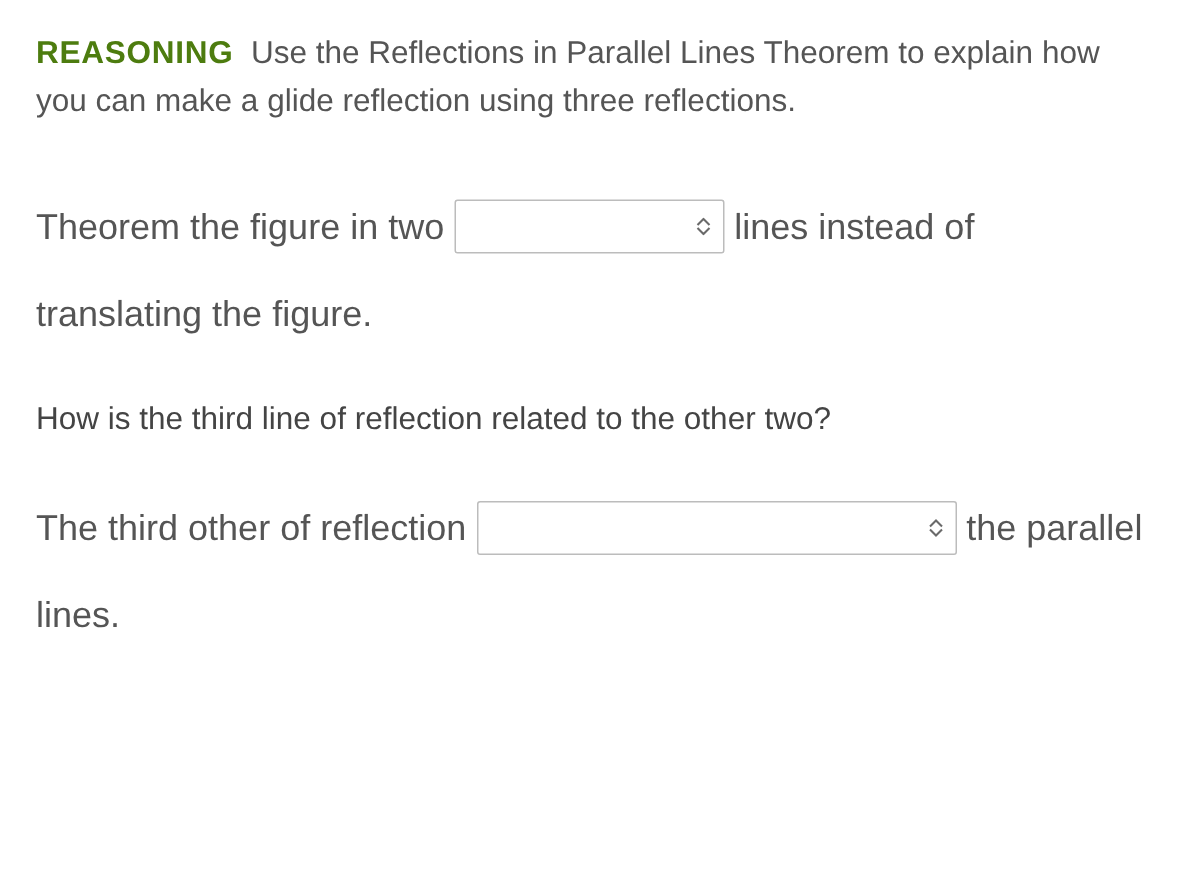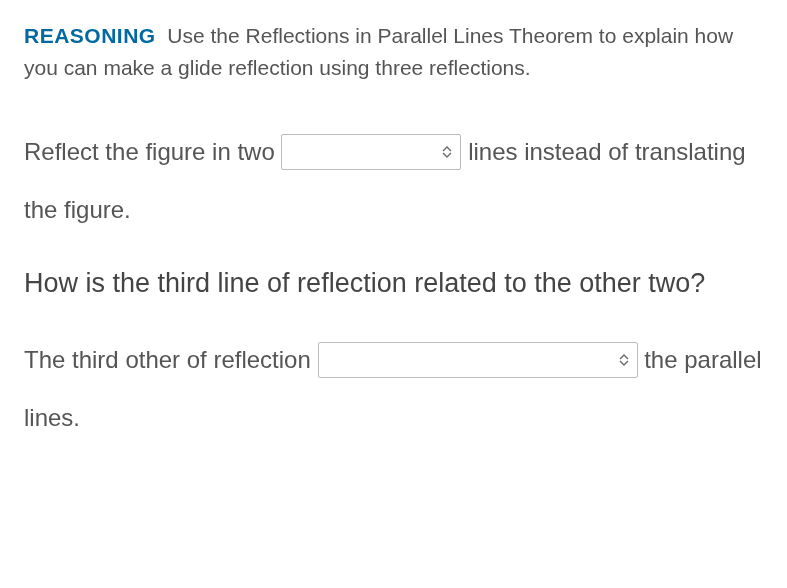--- a/index.html
+++ b/index.html
@@ -8,39 +8,39 @@
       box-sizing: border-box;
     }
     body {
       font-family: -apple-system, BlinkMacSystemFont, "Helvetica Neue", Arial, sans-serif;
       background: #fff;
       padding: 20px 24px;
       width: 787px;
       color: #333;
     }
     .heading-label {
-      color: #0369a1;
+      color: #4d7c0f;
       font-weight: 700;
       font-size: 21px;
       letter-spacing: 0.5px;
     }
     .intro {
       font-size: 21px;
       color: #555;
       line-height: 1.5;
       margin-bottom: 40px;
     }
     .sentence {
       font-size: 24px;
       color: #555;
       line-height: 2.4;
       margin-bottom: 30px;
     }
     .question {
-      font-size: 27px;
+      font-size: 21px;
       color: #444;
       margin-bottom: 32px;
       margin-top: 10px;
     }
     .dropdown {
       display: inline-flex;
       align-items: center;
       justify-content: flex-end;
       border: 1px solid #bcbcbc;
       background: #fff;
@@ -74,21 +74,21 @@
   </style>
 </head>
 <body>
 
 <div class="intro">
   <span class="heading-label">REASONING</span>
   &nbsp;<span>Use the Reflections in Parallel Lines Theorem to explain how you can make a glide reflection using three reflections.</span>
 </div>
 
 <div class="sentence">
-  <span>Reflect the figure in two</span>
+  <span>Theorem the figure in two</span>
   <span class="dropdown narrow">
     <span></span>
     <span class="chevrons">
       <svg viewBox="0 0 10 6">
           <path d="M1 5 L5 1 L9 5" fill="none" stroke="currentColor" stroke-width="1.4"></path>
         </svg>
       <svg viewBox="0 0 10 6">
           <path d="M1 1 L5 5 L9 1" fill="none" stroke="currentColor" stroke-width="1.4"></path>
         </svg>
     </span>

